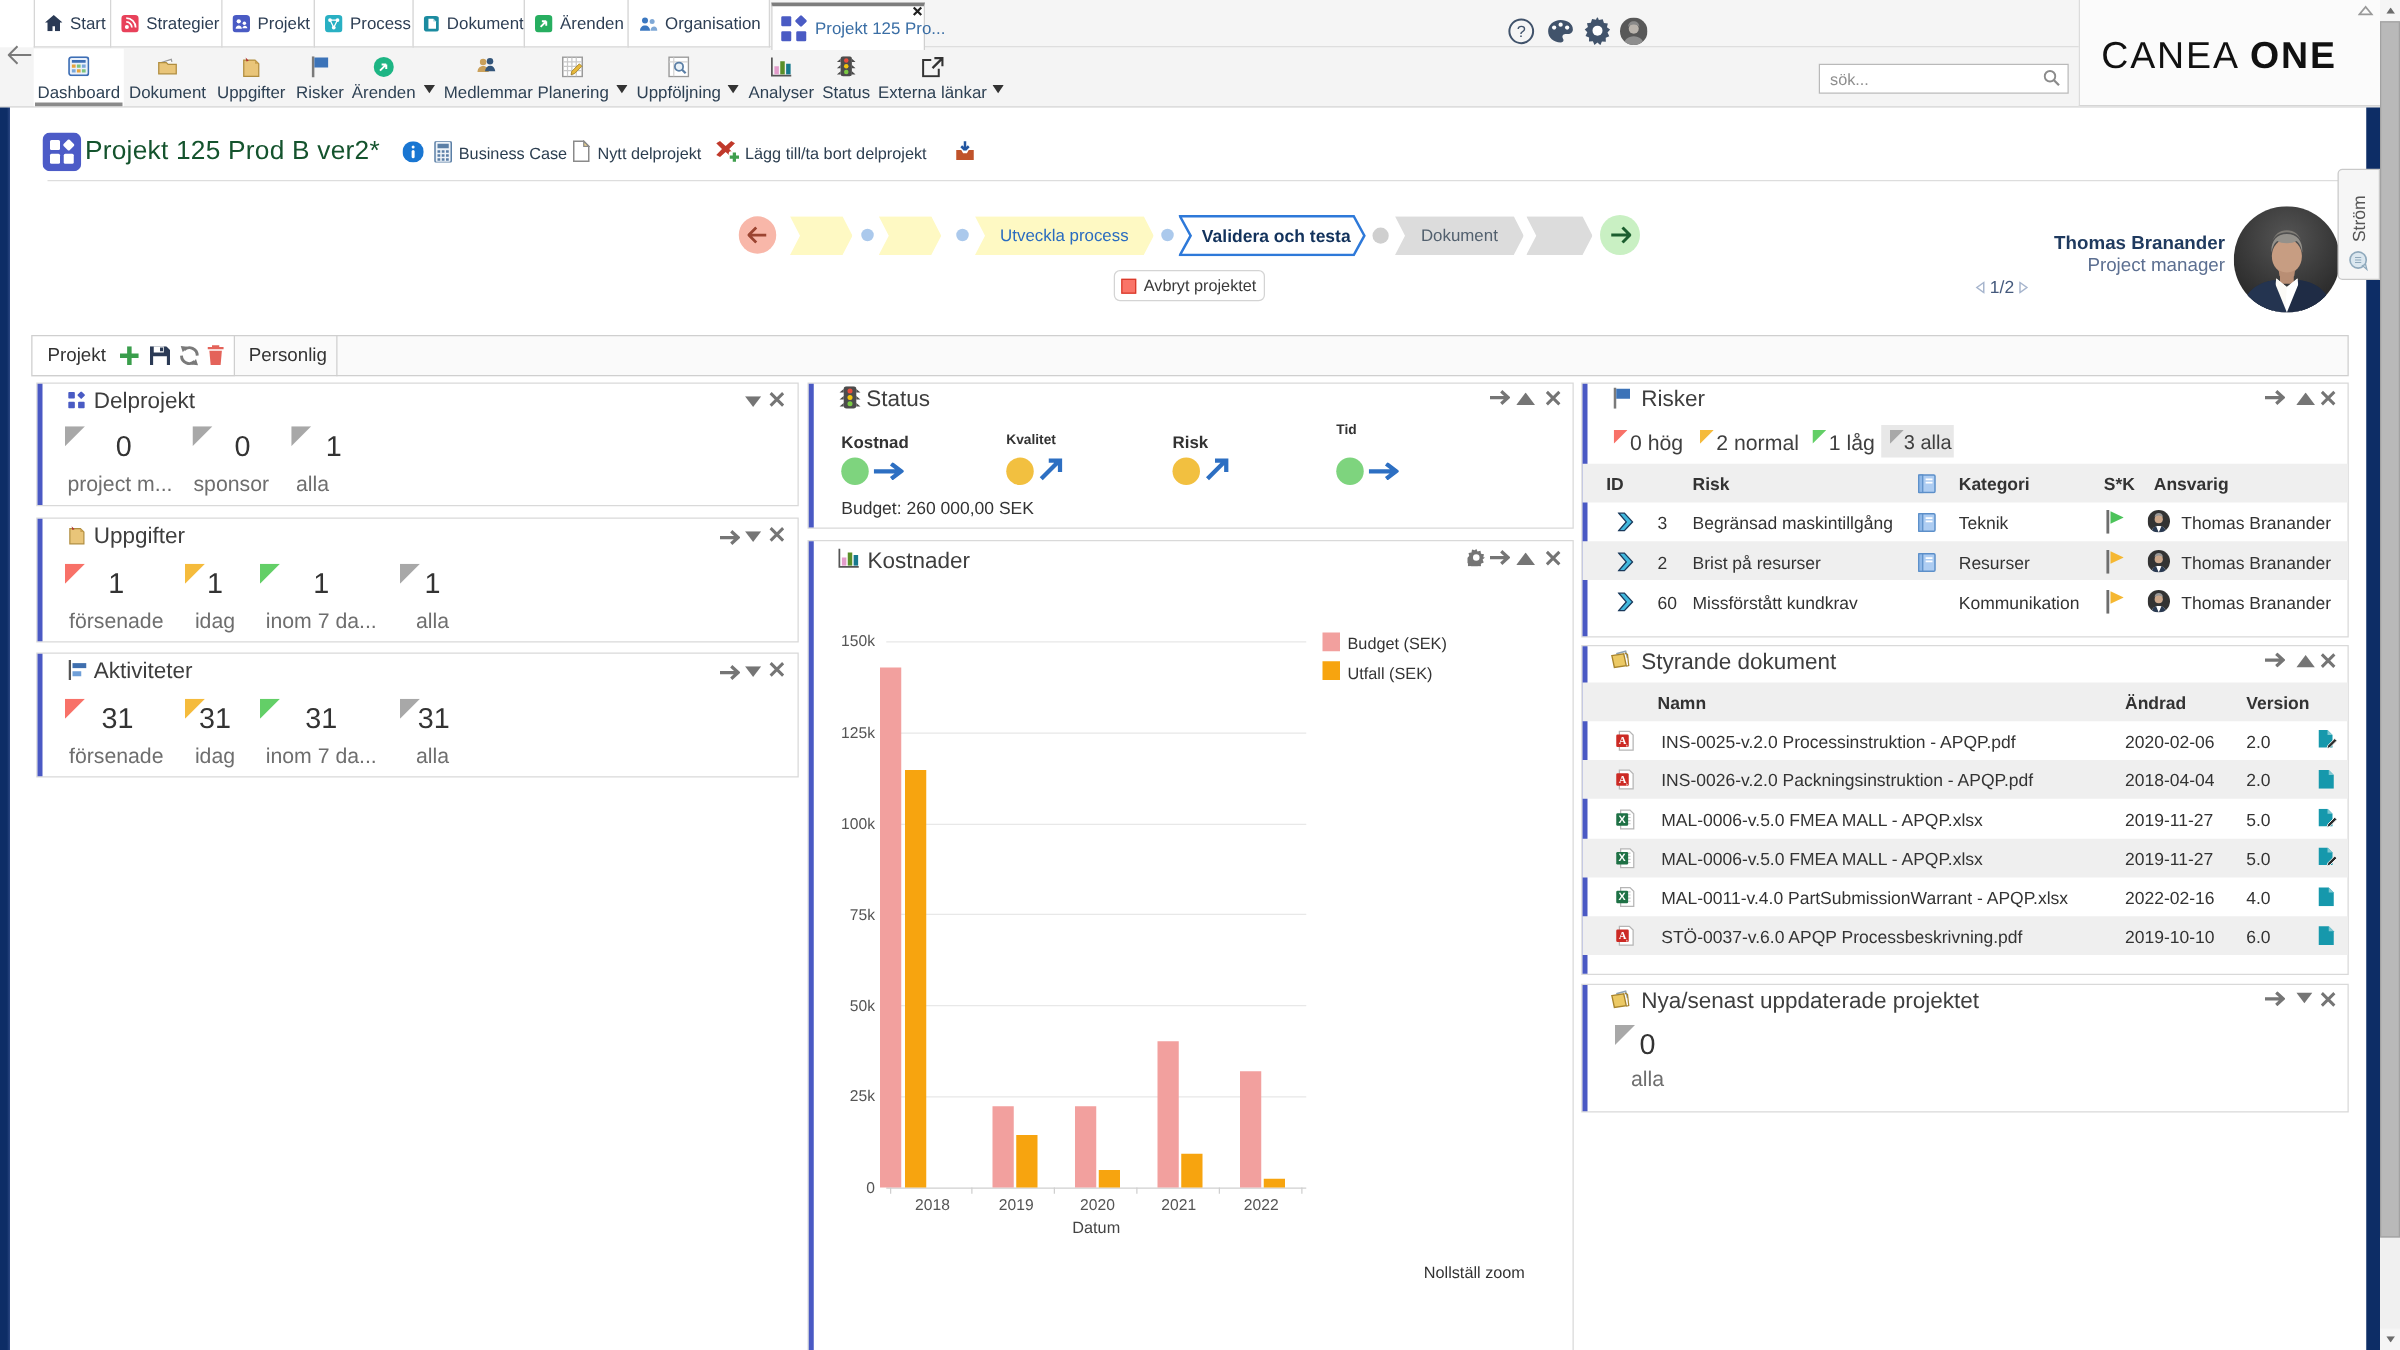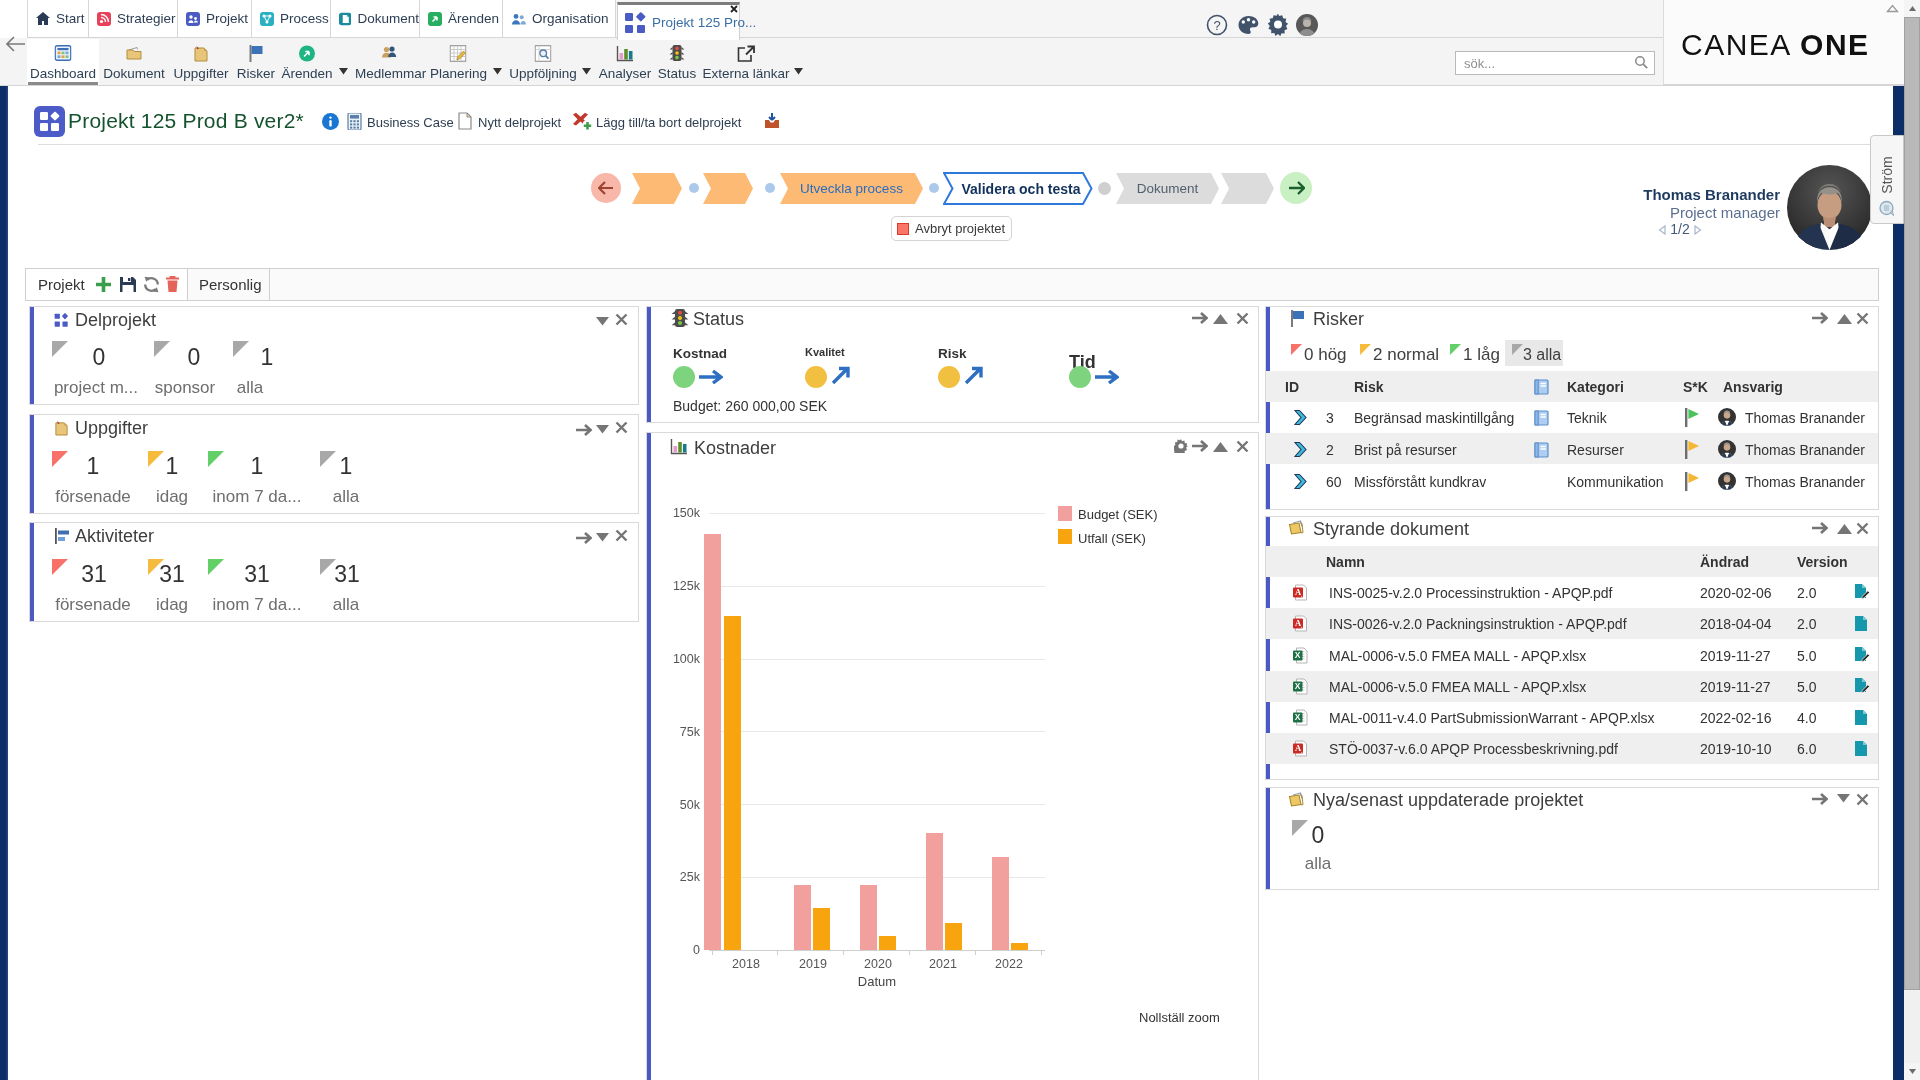--- a/index.html
+++ b/index.html
@@ -10,21 +10,21 @@
 .titm .ic{position:absolute;top:6px;left:50%;transform:translateX(-50%)}
 .titm .lb{position:absolute;top:27px;left:0;right:0;white-space:nowrap}
 .w{position:absolute;background:#fff;border:1px solid #d9d9d9}
 .wbar{position:absolute;left:0;top:0;bottom:0;width:4px;background:#4a59c4}
 .whead{position:absolute;font-size:18px;color:#3e3e3e;white-space:nowrap}
 .num{position:absolute;font-size:23px;color:#333;white-space:nowrap}
 .lbl{position:absolute;font-size:17px;color:#6e6e6e;white-space:nowrap}
 .cell{position:absolute;font-size:14px;color:#333;white-space:nowrap}
 .hcell{position:absolute;font-size:14px;font-weight:bold;color:#333;white-space:nowrap}
 .grow{position:absolute;background:#efefef}
-.chev{position:absolute;top:173px;height:31px;background:#fdba74;clip-path:polygon(0 0,calc(100% - 8px) 0,100% 50%,calc(100% - 8px) 100%,0 100%,8px 50%)}
+.chev{position:absolute;top:173px;height:31px;background:#fef9c3;clip-path:polygon(0 0,calc(100% - 8px) 0,100% 50%,calc(100% - 8px) 100%,0 100%,8px 50%)}
 .gchev{position:absolute;top:173px;height:31px;background:#dcdcdc;clip-path:polygon(0 0,calc(100% - 8px) 0,100% 50%,calc(100% - 8px) 100%,0 100%,8px 50%)}
 .pdot{position:absolute;top:183px;width:10px;height:10px;border-radius:50%;background:#abc9ec}
 </style></head>
 <body>
 
 <div class="a" style="left:0;top:0;width:1920px;height:38px;background:#f5f5f5;border-bottom:1px solid #d6d6d6"></div>
 <div class="a" style="left:0;top:38px;width:1920px;height:48px;background:#f4f4f4;border-bottom:1px solid #d5d5d5"></div>
 <div class="a" style="left:0;top:0;width:27px;height:38px;background:#fff"></div>
 
 <div class="tab" style="left:27px;width:62px">
@@ -398,21 +398,21 @@
       <path d="M10 1l6 6-6 6M16 7H1" stroke="#1b5e2f" stroke-width="2.4" fill="none"></path>
     </svg>
   </div>
 
 <div class="a" style="left:891px;top:216px;width:121px;height:25px;background:#fff;border:1px solid #d4d4d4;border-radius:5px"></div>
 <div class="a" style="left:897px;top:223px;width:12px;height:12px;background:#fa7468;border:1.5px solid #d93a2b"></div>
 <div class="a" style="left:915px;top:221px;font-size:13px;color:#3a3a3a">Avbryt projektet</div>
 
 <div class="a" style="left:1580px;top:186px;width:200px;text-align:right;font-size:15px;font-weight:bold;color:#1f3a5f">Thomas Branander</div>
 <div class="a" style="left:1580px;top:204px;width:200px;text-align:right;font-size:15px;color:#5c6f91">Project manager</div>
-<div class="a" style="left:1580px;top:221px;width:200px;text-align:center;font-size:14px;color:#44597c"><svg width="8" height="10" viewBox="0 0 8 10" style="display:inline-block;vertical-align:-1px">
+<div class="a" style="left:1580px;top:221px;width:200px;text-align:left;font-size:14px;color:#44597c"><svg width="8" height="10" viewBox="0 0 8 10" style="display:inline-block;vertical-align:-1px">
       <path d="M7 1L1.5 5L7 9z" fill="none" stroke="#a8b6ce" stroke-width="1.2"></path>
     </svg> 1/2 <svg width="8" height="10" viewBox="0 0 8 10" style="display:inline-block;vertical-align:-1px">
       <path d="M1 1l5.5 4L1 9z" fill="none" stroke="#a8b6ce" stroke-width="1.2"></path>
     </svg></div>
 <div class="a" style="left:1787px;top:165px">
     <svg width="85" height="85" viewBox="0 0 85 85">
       <defs>
         <clipPath id="ph">
           <circle cx="42.5" cy="42.5" r="42.5"></circle>
         </clipPath>
@@ -650,21 +650,21 @@
     </svg>
   </div>
 <div class="a" style="left:1236px;top:312px">
     <svg width="13" height="13" viewBox="0 0 13 13">
       <path d="M1.5 1.5l10 10M11.5 1.5l-10 10" stroke="#757575" stroke-width="2.4"></path>
     </svg>
   </div>
 <div class="hcell" style="left:673px;top:346px;font-size:13.5px">Kostnad</div>
 <div class="hcell" style="left:805px;top:346px;font-size:11px">Kvalitet</div>
 <div class="hcell" style="left:938px;top:346px;font-size:13.5px">Risk</div>
-<div class="hcell" style="left:1069px;top:352px;font-size:18px">Tid</div>
+<div class="hcell" style="left:1069px;top:338px;font-size:11px">Tid</div>
 <div class="a" style="left:673px;top:366px;width:22px;height:22px;border-radius:50%;background:#7ed47e"></div>
 <div class="a" style="left:699px;top:370px">
     <svg width="24" height="14" viewBox="0 0 24 14">
       <path d="M0 7h20M14 1l8 6-8 6" stroke="#2d6fc2" stroke-width="3.4" fill="none"></path>
     </svg>
   </div>
 <div class="a" style="left:805px;top:366px;width:22px;height:22px;border-radius:50%;background:#f2c040"></div>
 <div class="a" style="left:831px;top:365px">
     <svg width="20" height="20" viewBox="0 0 20 20">
       <path d="M2 18L16 4M8 3.5h9v9" stroke="#2d6fc2" stroke-width="3.4" fill="none"></path>

